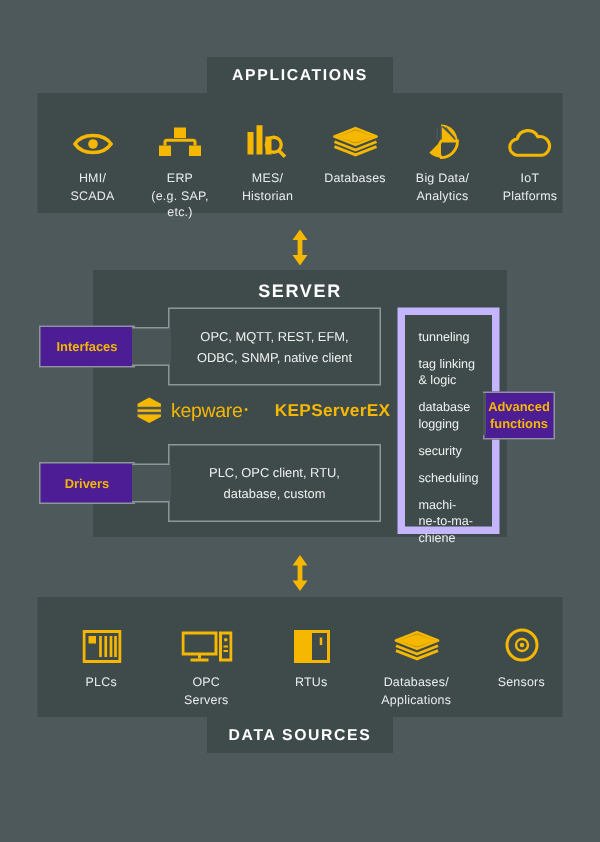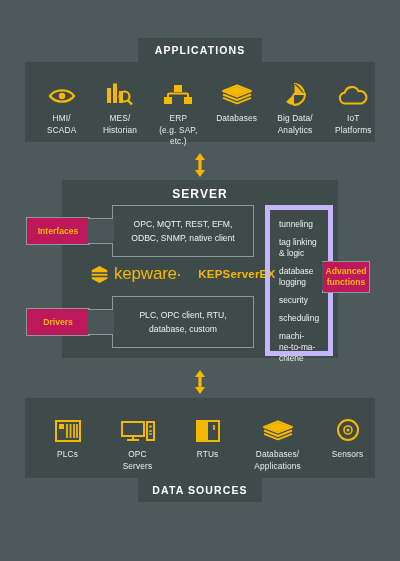--- a/index.html
+++ b/index.html
@@ -33,31 +33,31 @@
   
   .arrow{position:absolute;}
 
   
   .obox{position:absolute;border:1px solid #8d9896;}
   .obox .txt{
     position:absolute;left:0;right:0;top:50%;transform:translateY(-50%);
     text-align:center;font-size:8.6px;line-height:14px;color:#eef0ef;white-space:pre-line;
   }
   .tagbox{
-    position:absolute;border:1px solid #8d9896;background:#be185d;
+    position:absolute;border:1px solid #8d9896;background:#4c1d95;
     display:flex;align-items:center;justify-content:center;
     font-size:8.6px;font-weight:bold;color:#f5b700;line-height:11px;text-align:center;
   }
   .advlist{position:absolute;border:5px solid #c4b5fd;}
   .advlist ul{list-style:none;margin:0;padding:9px 0 0 9px;}
   .advlist li{font-size:8.4px;line-height:11px;color:#eef0ef;margin-bottom:7px;white-space:pre-line;}
 
   .brandrow{position:absolute;display:flex;align-items:center;}
   .brandname{font-size:11.5px;font-weight:bold;color:#f5b700;letter-spacing:.2px;}
-  .kepword{font-size:17px;color:#f5b700;letter-spacing:-.2px;}
+  .kepword{font-size:13px;color:#f5b700;letter-spacing:-.2px;}
 </style>
 </head>
 <body>
 
 <div class="stage">
 
   <div class="band-title" style="left:138px;top:38px;width:124px;height:24px;">APPLICATIONS</div>
 
   <div class="panel" style="left:25px;top:62px;width:350px;height:80px;"></div>
 
@@ -65,47 +65,47 @@
 
     <div class="cell" style="width:58.3px;">
       <div class="glyph">
         <svg width="30" height="20" viewBox="0 0 30 20">
           <path d="M3 10 C8 2.5, 22 2.5, 27 10 C22 17.5, 8 17.5, 3 10 Z" fill="none" stroke="#f5b700" stroke-width="2.4"></path>
           <circle cx="15" cy="10" r="3.2" fill="#f5b700"></circle>
         </svg>
       </div>
       <div class="cap">HMI/
 SCADA</div>
+    </div>
+
+    <div class="cell" style="width:58.3px;">
+      <div class="glyph">
+        <svg width="30" height="22" viewBox="0 0 30 22">
+          <rect x="11" y="1" width="8" height="7" fill="#f5b700"></rect>
+          <rect x="1" y="13" width="8" height="7" fill="#f5b700"></rect>
+          <rect x="21" y="13" width="8" height="7" fill="#f5b700"></rect>
+          <path d="M5 13 L5 10.5 Q5 9.5 6.5 9.5 L23.5 9.5 Q25 9.5 25 10.5 L25 13" fill="none" stroke="#f5b700" stroke-width="2"></path>
+        </svg>
+      </div>
+      <div class="cap">ERP
+(e.g. SAP, etc.)</div>
     </div>
 
     <div class="cell" style="width:58.3px;">
       <div class="glyph">
         <svg width="28" height="24" viewBox="0 0 28 24">
           <rect x="1" y="6" width="4" height="15" fill="#f5b700"></rect>
           <rect x="7" y="1.5" width="4" height="19.5" fill="#f5b700"></rect>
           <rect x="13" y="9" width="4" height="12" fill="#f5b700"></rect>
           <circle cx="18.5" cy="14.5" r="5" fill="none" stroke="#f5b700" stroke-width="2.2"></circle>
           <line x1="22" y1="18.5" x2="26" y2="22.5" stroke="#f5b700" stroke-width="2.4"></line>
         </svg>
       </div>
       <div class="cap">MES/
 Historian</div>
-    </div>
-
-    <div class="cell" style="width:58.3px;">
-      <div class="glyph">
-        <svg width="30" height="22" viewBox="0 0 30 22">
-          <rect x="11" y="1" width="8" height="7" fill="#f5b700"></rect>
-          <rect x="1" y="13" width="8" height="7" fill="#f5b700"></rect>
-          <rect x="21" y="13" width="8" height="7" fill="#f5b700"></rect>
-          <path d="M5 13 L5 10.5 Q5 9.5 6.5 9.5 L23.5 9.5 Q25 9.5 25 10.5 L25 13" fill="none" stroke="#f5b700" stroke-width="2"></path>
-        </svg>
-      </div>
-      <div class="cap">ERP
-(e.g. SAP, etc.)</div>
     </div>
 
     <div class="cell" style="width:58.3px;">
       <div class="glyph">
         <svg width="32" height="22" viewBox="0 0 32 22">
           <g fill="none" stroke="#f5b700" stroke-width="1.9" stroke-linejoin="round">
             <path d="M16 1.5 L30 7 L16 12.5 L2 7 Z"></path>
             <path d="M2 10.5 L16 16 L30 10.5"></path>
             <path d="M2 13.8 L16 19.3 L30 13.8"></path>
           </g>

